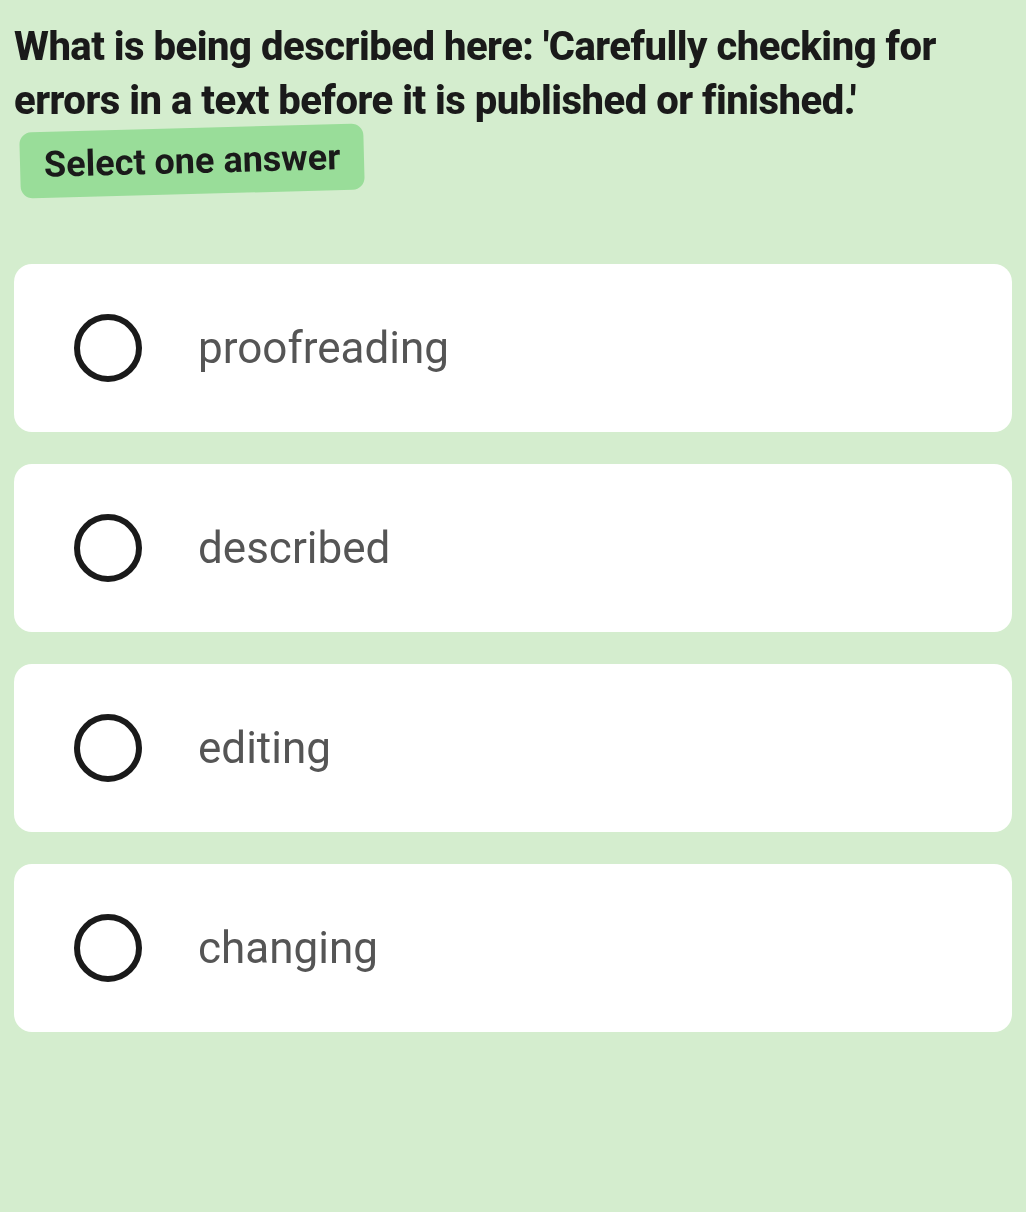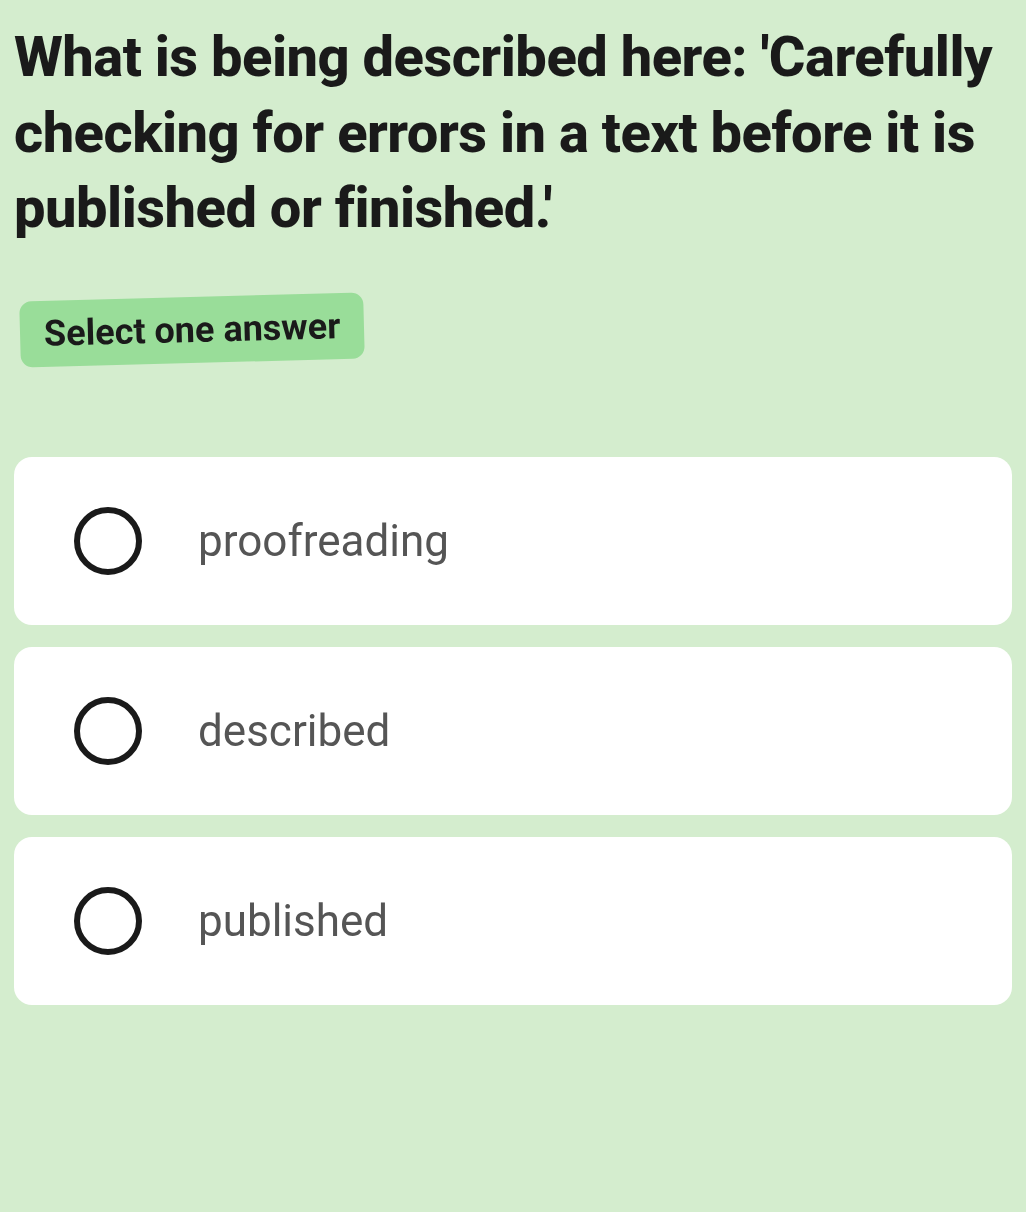--- a/index.html
+++ b/index.html
@@ -9,44 +9,42 @@
     }
     body {
       background-color: #d4edce;
       font-family: -apple-system, BlinkMacSystemFont, 'Segoe UI', Roboto, sans-serif;
       width: 1026px;
       height: 1212px;
       padding: 20px 14px;
       overflow: hidden;
     }
     .question-text {
-      font-size: 56px;
+      font-size: 40px;
       font-weight: 800;
       color: #1a1a1a;
       line-height: 1.35;
-      margin-bottom: 50px;
       letter-spacing: -0.5px;
     }
     .instruction-badge {
       display: inline-block;
       background-color: #99dd99;
       padding: 12px 24px;
       border-radius: 12px;
       font-size: 36px;
       font-weight: 700;
       color: #1a1a1a;
       transform: rotate(-1.5deg);
       margin-bottom: 70px;
       margin-left: 6px;
     }
     .options-container {
       display: flex;
       flex-direction: column;
-      gap: 22px;
-      margin-top: 24px;
+      gap: 32px;
     }
     .option-card {
       background-color: #ffffff;
       border-radius: 18px;
       padding: 50px 60px;
       display: flex;
       align-items: center;
       gap: 56px;
       cursor: pointer;
     }
@@ -76,18 +74,22 @@
   <div class="option-card">
     <div class="radio-circle"></div>
     <span class="option-label">proofreading</span>
   </div>
   <div class="option-card">
     <div class="radio-circle"></div>
     <span class="option-label">described</span>
   </div>
   <div class="option-card">
     <div class="radio-circle"></div>
-    <span class="option-label">published</span>
+    <span class="option-label">editing</span>
+  </div>
+  <div class="option-card">
+    <div class="radio-circle"></div>
+    <span class="option-label">changing</span>
   </div>
 </div>
 
 
 
 
 </body></html>

